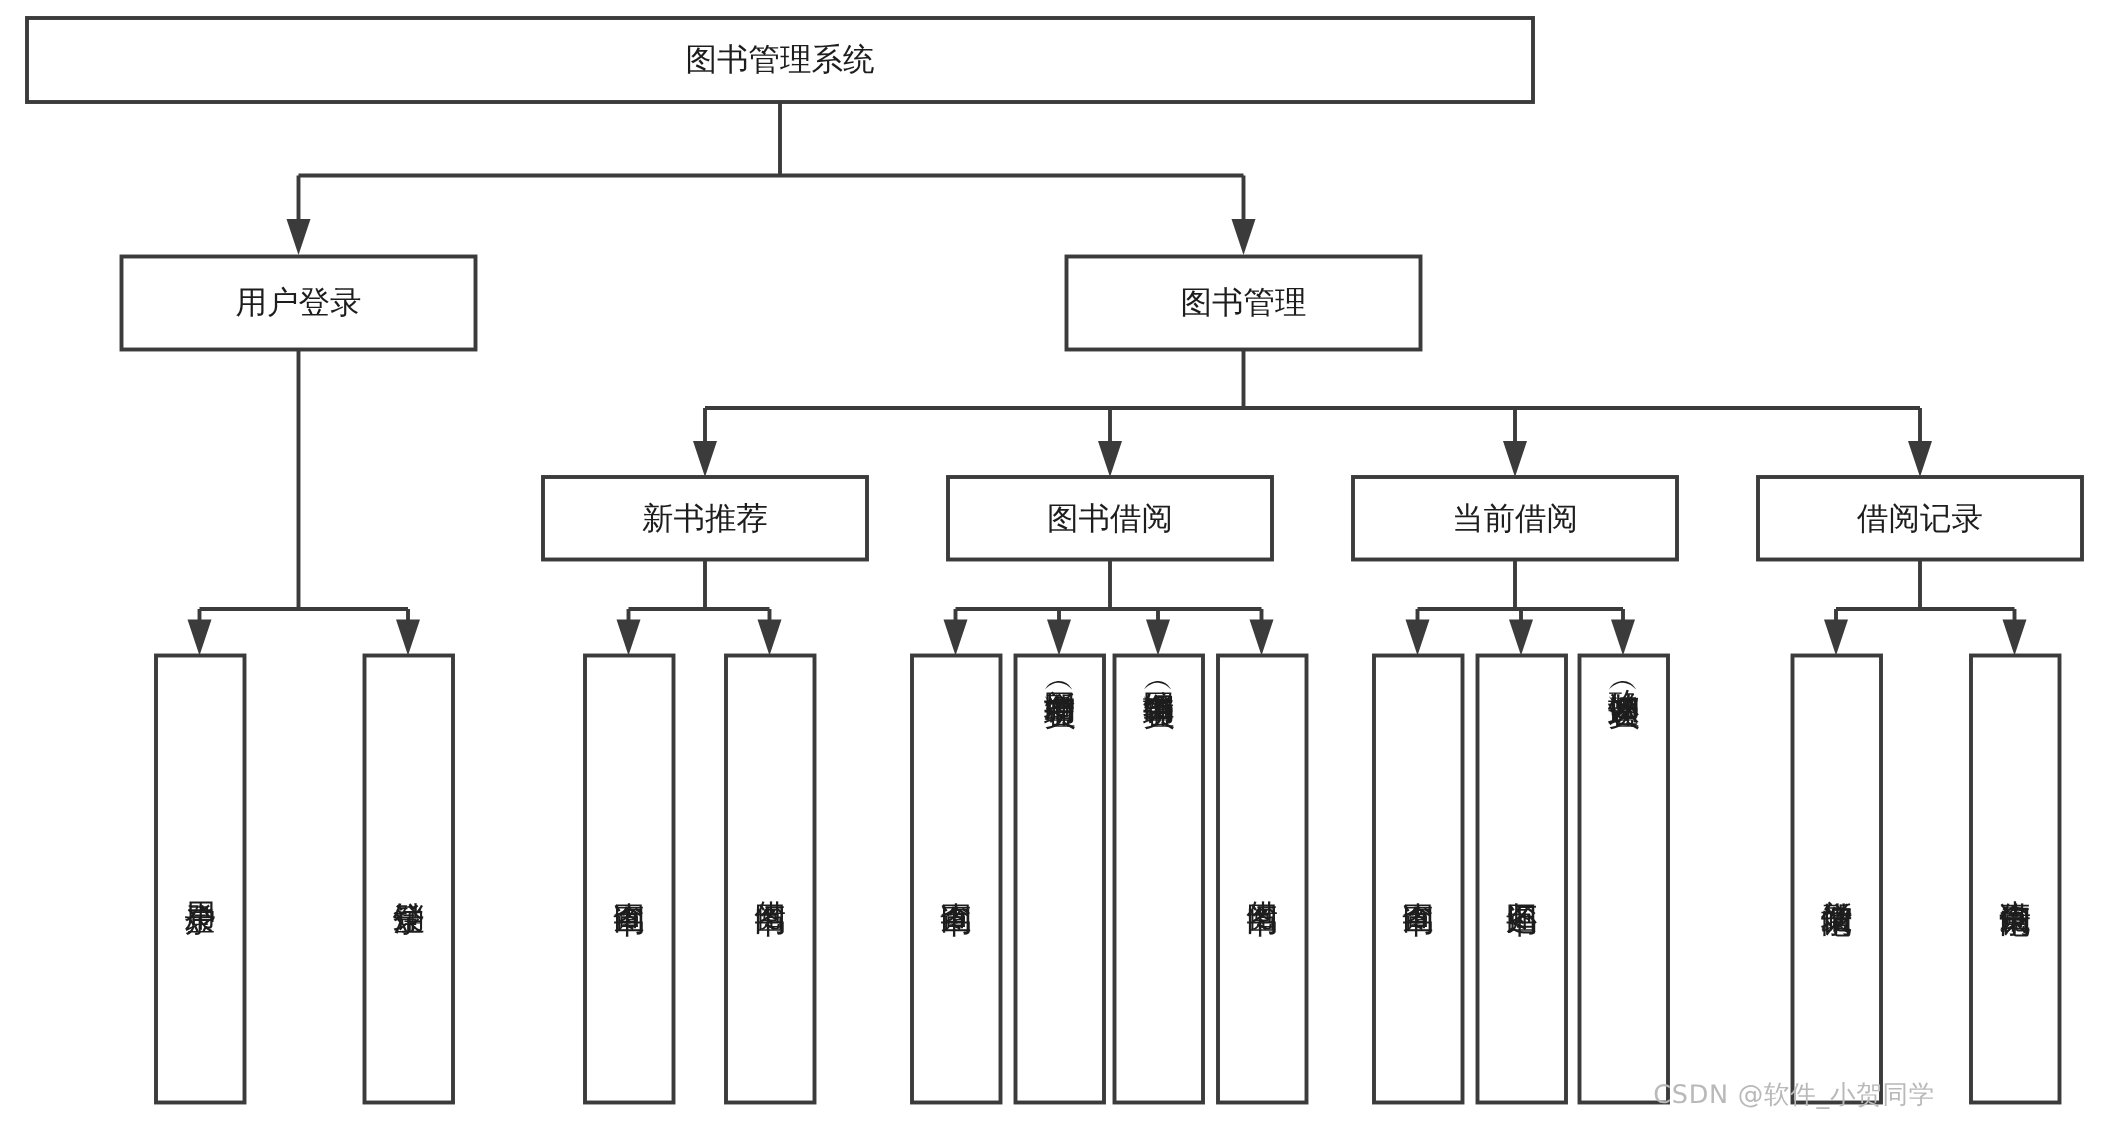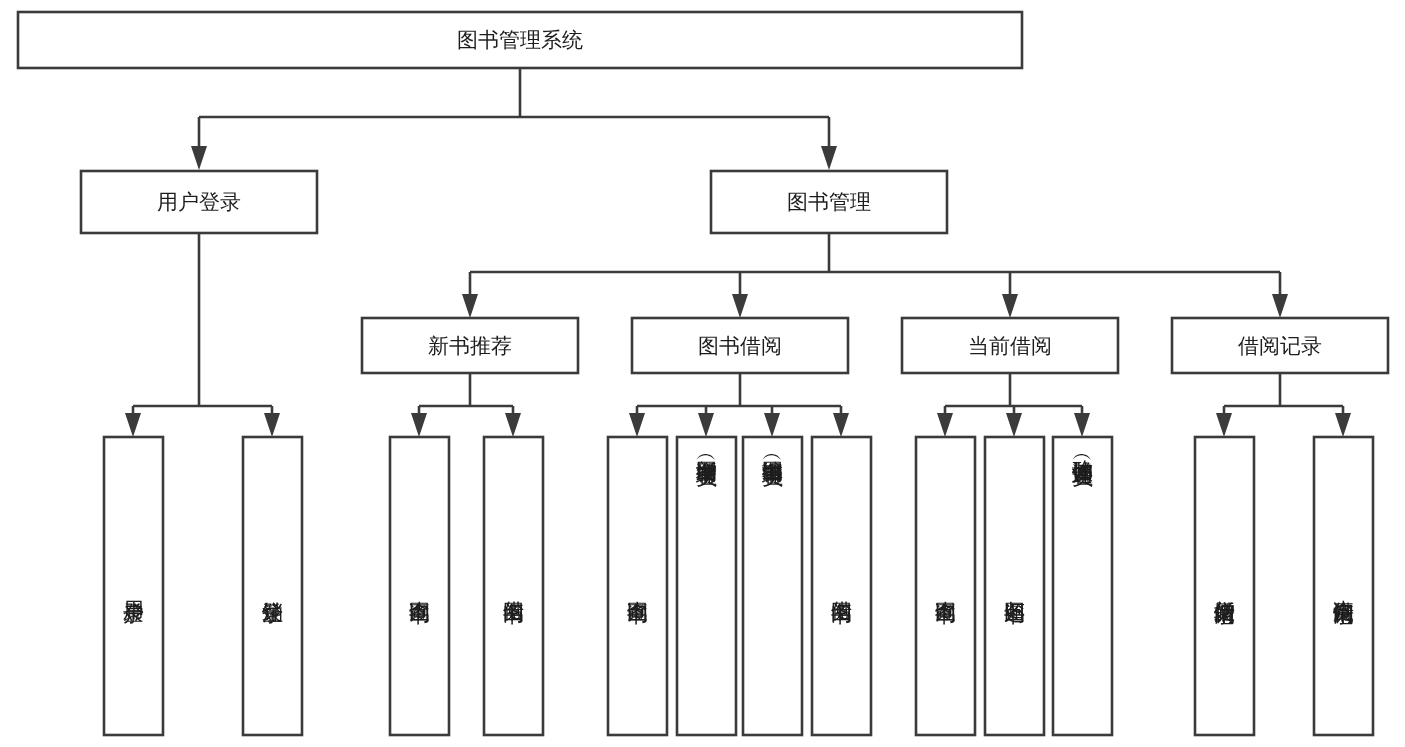--- a/index.html
+++ b/index.html
@@ -226,14 +226,15 @@
   <div class="node-label-v" style="left:608px; top:437px; width:59px; height:298px; justify-content:center;">查询图书</div>
   <div class="node-label-v" style="left:677px; top:443px; width:59px; height:292px; justify-content:flex-start;">新增图书（管理员）</div>
   <div class="node-label-v" style="left:743px; top:443px; width:59px; height:292px; justify-content:flex-start;">编辑图书（管理员）</div>
   <div class="node-label-v" style="left:812px; top:437px; width:59px; height:298px; justify-content:center;">借阅图书</div>
   <div class="node-label-v" style="left:916px; top:437px; width:59px; height:298px; justify-content:center;">查询图书</div>
   <div class="node-label-v" style="left:985px; top:437px; width:59px; height:298px; justify-content:center;">归还图书</div>
   <div class="node-label-v" style="left:1053px; top:443px; width:59px; height:292px; justify-content:flex-start;">确认归还（管理员）</div>
   <div class="node-label-v" style="left:1195px; top:437px; width:59px; height:298px; justify-content:center;">新增借阅记录</div>
   <div class="node-label-v" style="left:1314px; top:437px; width:59px; height:298px; justify-content:center;">查询借阅记录</div>
 
+  <div class="watermark">CSDN @软件_小贺同学</div>
 
 </div>
 
 </body></html>

